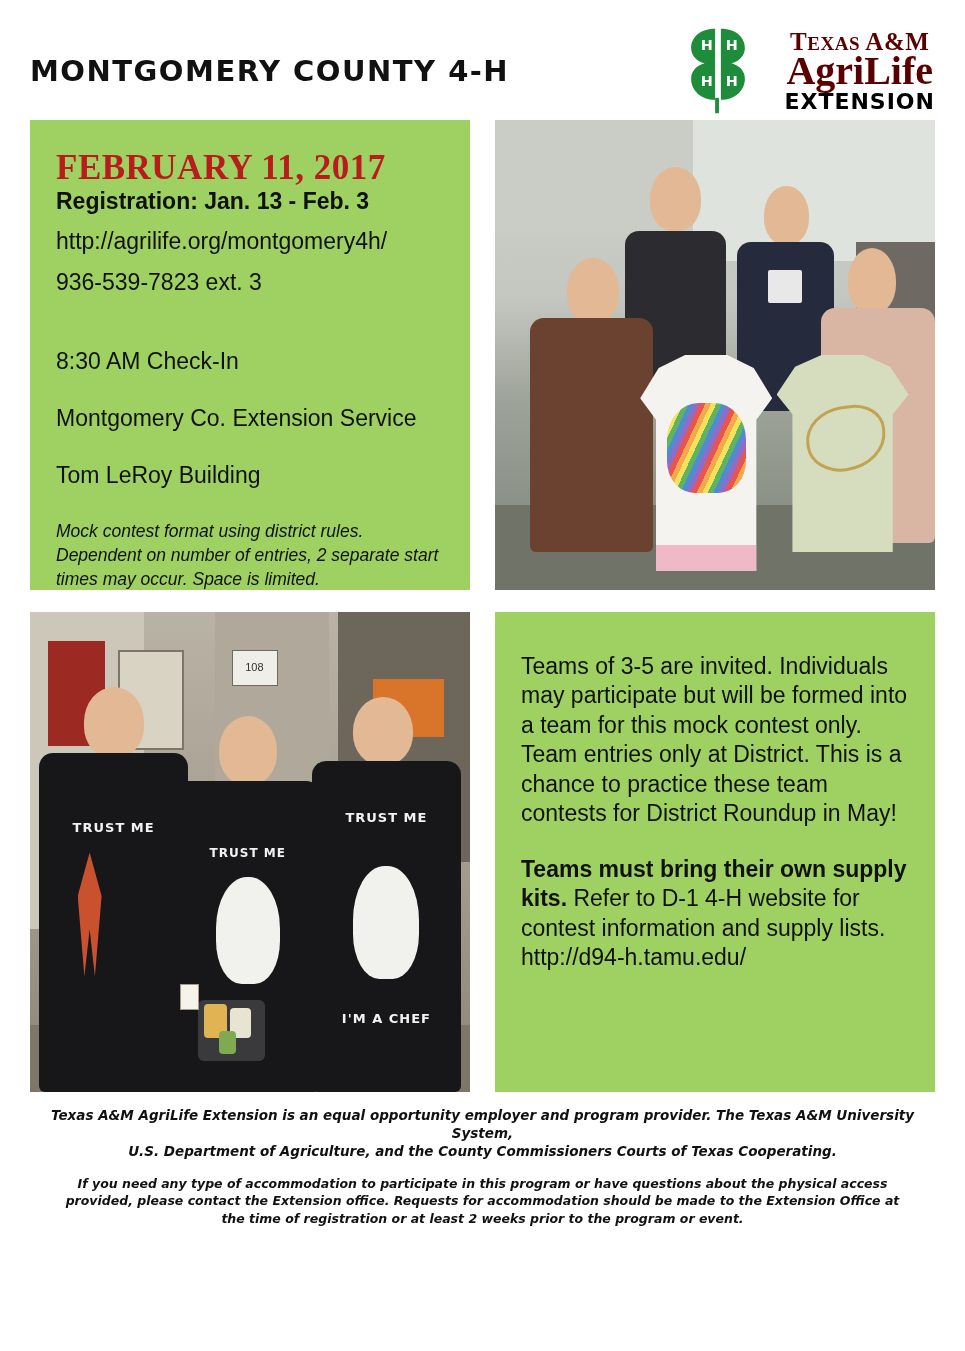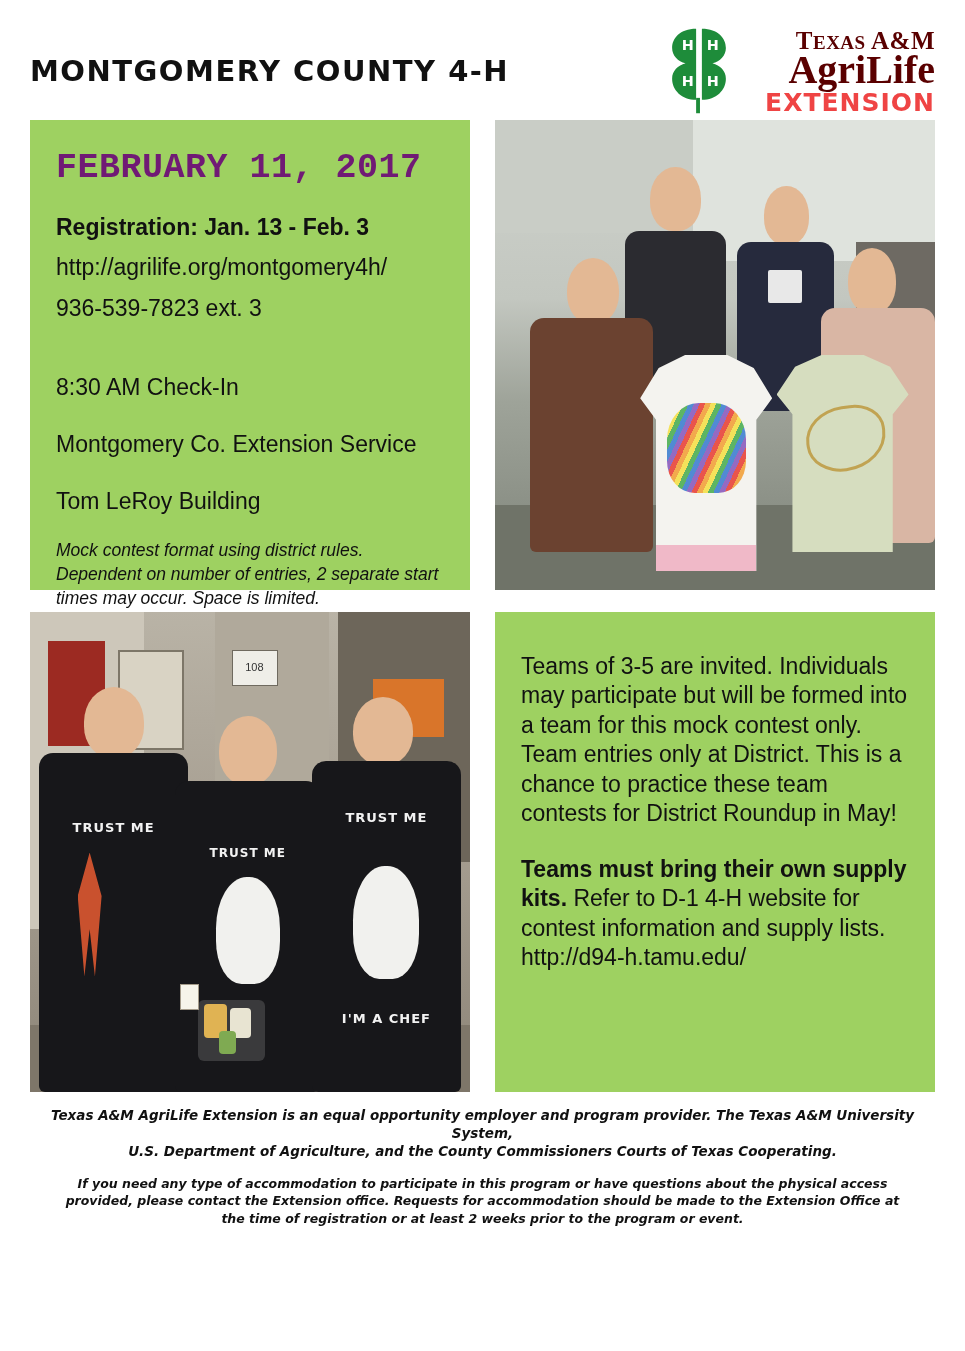--- a/index.html
+++ b/index.html
@@ -43,43 +43,43 @@
     display: flex;
     align-items: center;
     gap: 18px;
   }
   .clover {
     width: 96px;
     height: 96px;
     position: relative;
   }
   .agrilife {
-    text-align: right;
+    text-align: center;
     line-height: 1;
   }
   .agrilife .tx {
     color: #5a0000;
     font-family: "Liberation Serif", serif;
     font-size: 25px;
     font-weight: bold;
     letter-spacing: 0.5px;
   }
   .agrilife .tx small { font-size: 19px; }
   .agrilife .ag {
     color: #5a0000;
     font-family: "Liberation Serif", serif;
     font-size: 40px;
     font-weight: bold;
     line-height: 0.95;
     margin-top: -2px;
   }
   .agrilife .ext {
-    color: #ef4444;
+    color: #000000;
     font-family: "DejaVu Sans", sans-serif;
-    font-size: 25px;
+    font-size: 22px;
     font-weight: bold;
     letter-spacing: 1px;
     margin-top: 1px;
   }
 
   
   .main-title {
     font-family: "DejaVu Sans", sans-serif;
     font-weight: bold;
     font-size: 41px;
@@ -98,26 +98,25 @@
     gap: 22px 25px;
   }
   .green {
     background: #9ed161;
     box-sizing: border-box;
   }
   .box-info {
     padding: 28px 26px 20px 26px;
   }
   .date-line {
-    font-family: Liberation Mono, monospace;
+    font-family: Liberation Serif, serif;
     font-weight: bold;
     font-size: 35px;
     letter-spacing: 0.5px;
-    color: #701a75;
-    margin-bottom: 26px;
+    color: #b91c1c;
   }
   .reg-line {
     font-weight: bold;
     font-size: 23px;
     color: #111;
     margin-bottom: 6px;
   }
   .url-line, .phone-line {
     font-size: 23px;
     color: #111;
@@ -129,21 +128,21 @@
     font-size: 23px;
     color: #111;
     line-height: 1.3;
     margin-top: 27px;
   }
   .note {
     font-style: italic;
     font-size: 17.5px;
     line-height: 1.38;
     color: #111;
-    margin-top: 21px;
+    margin-top: 28px;
   }
 
   .box-text {
     padding: 40px 26px 6px 26px;
   }
   .body-copy {
     font-size: 23px;
     line-height: 1.28;
     color: #111;
   }

